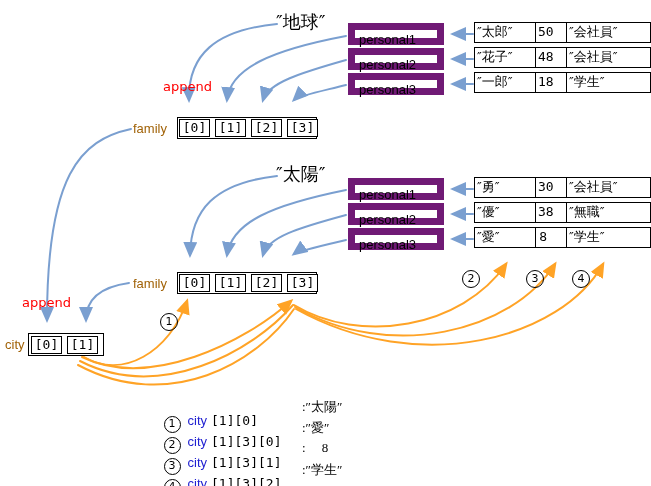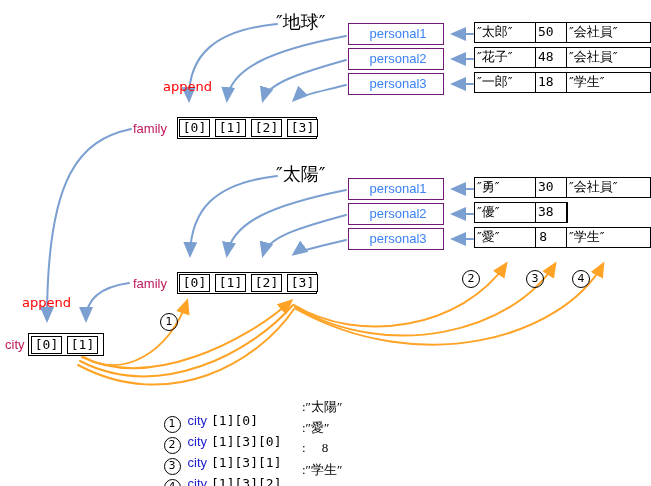--- a/index.html
+++ b/index.html
@@ -1,23 +1,23 @@
 <!DOCTYPE html>
 <html><head>
 <meta charset="utf-8">
 <style>
   html,body{margin:0;padding:0;background:#fff;}
   .canvas{position:relative;width:651px;height:486px;background:#ffffff;
           font-family:"Liberation Sans",sans-serif;overflow:hidden;}
   svg.overlay{position:absolute;left:0;top:0;pointer-events:none;}
   .jp-title{position:absolute;font-size:18px;color:#000;font-family:"DejaVu Sans",sans-serif;}
   .append{position:absolute;color:#ff0000;font-size:13px;font-family:"DejaVu Sans",sans-serif;}
-  .varlabel{position:absolute;color:#be185d;font-size:13px;font-family:"Liberation Sans",sans-serif;}
-  .pbox{position:absolute;width:96px;height:22px;border:1px solid #701a75;box-sizing:border-box;
-        color:#3b82f6;font-size:13px;line-height:20px;padding-left:4px;background:#fff;text-align:center;}
+  .varlabel{position:absolute;color:#a16207;font-size:13px;font-family:"Liberation Sans",sans-serif;}
+  .pbox{position:absolute;width:96px;height:22px;border:7px solid #701a75;box-sizing:border-box;
+        color:#000000;font-size:13px;line-height:20px;padding-left:4px;background:#fff;}
   .trow{position:absolute;display:flex;height:21px;border:1px solid #000;box-sizing:border-box;background:#fff;justify-content:space-between;}
   .cell{box-sizing:border-box;font-family:"DejaVu Sans",sans-serif;font-size:13px;line-height:18px;
         padding:0 2px;overflow:hidden;white-space:nowrap;}
   .cell.name{width:60px;}
   .cell.age{width:32px;border-left:1px solid #000;border-right:1px solid #000;text-align:right;padding-right:19px;
             font-family:"DejaVu Sans Mono",monospace;}
   .cell.job{width:83px;}
   .arrbox{position:absolute;border:1px solid #000;box-sizing:border-box;background:#fff;}
   .acell{position:absolute;width:31px;height:18px;border:1px solid #000;box-sizing:border-box;
          font-family:"DejaVu Sans Mono",monospace;font-size:13px;line-height:16px;text-align:center;background:#fff;}
@@ -113,20 +113,21 @@
   <div class="pbox" style="left:348px;top:228px"><span>personal3</span></div>
 
   <div class="trow" style="left:474px;top:177px">
     <span class="cell name">″勇″</span>
     <span class="cell age">30</span>
     <span class="cell job">″会社員″</span>
   </div>
   <div class="trow" style="left:474px;top:202px">
     <span class="cell name">″優″</span>
     <span class="cell age">38</span>
+    <span class="cell job">″無職″</span>
   </div>
   <div class="trow" style="left:474px;top:227px">
     <span class="cell name">″愛″</span>
     <span class="cell age">8</span>
     <span class="cell job">″学生″</span>
   </div>
 
   <div class="varlabel" style="left:133px;top:276px">family</div>
   <div class="arrbox" style="left:177px;top:272px;width:140px;height:22px">
     <span class="acell" style="left:1px;top:1px">[0]</span>

